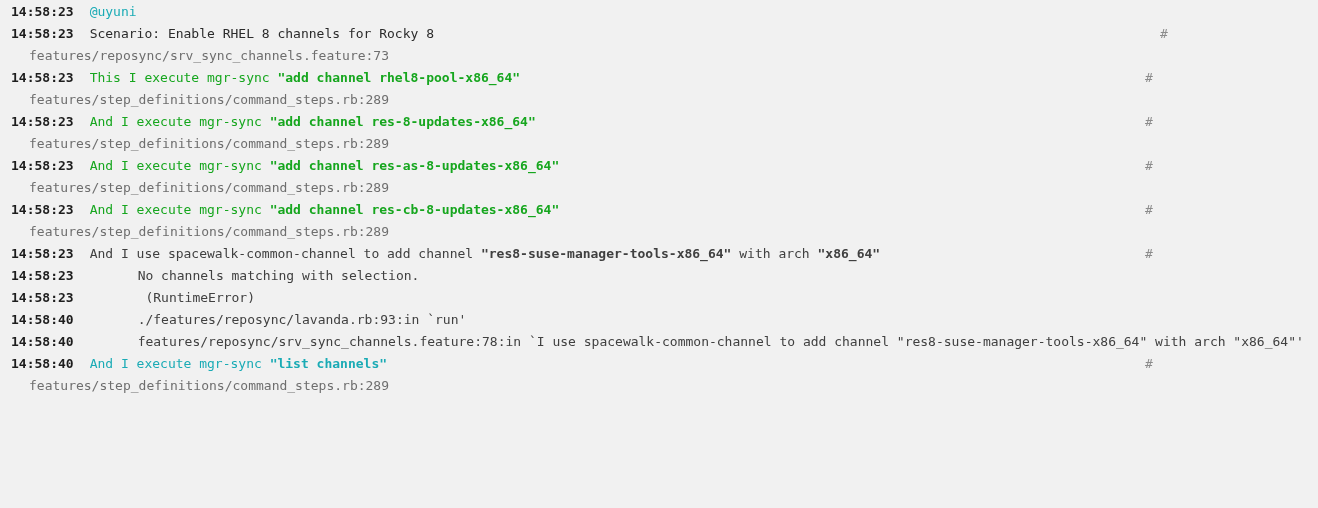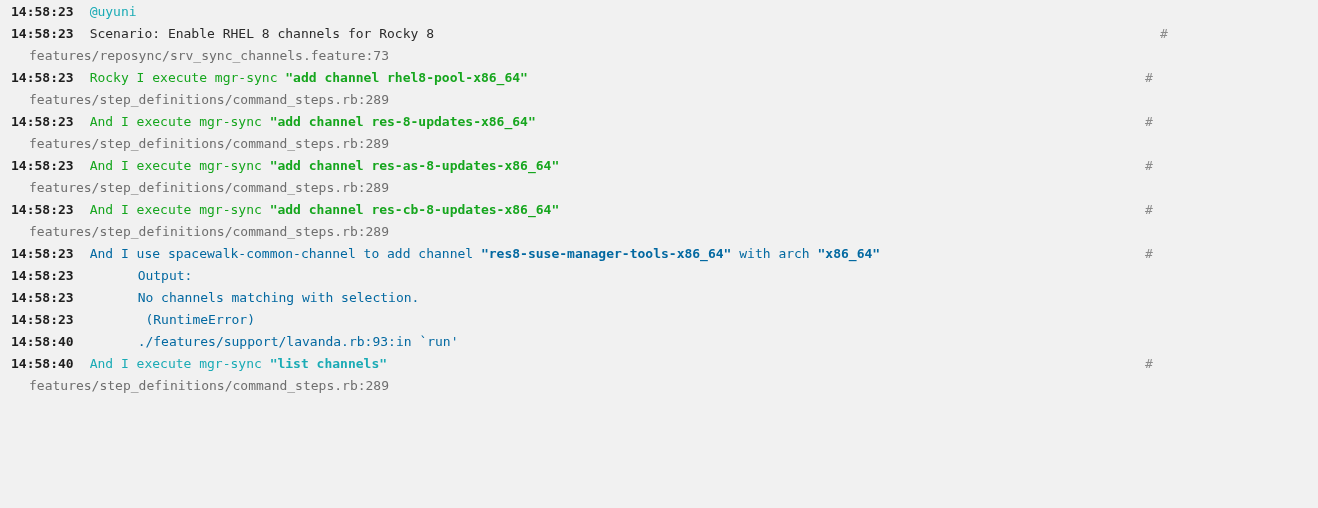--- a/index.html
+++ b/index.html
@@ -36,21 +36,21 @@
     font-weight: bold;
     color: #1d1d1d;
     letter-spacing: 0px;
   }
   .gap { display: inline-block; width: 16px; }
   .msg { }
 
   
   .c-cyan   { color: #1aabb5; }
   .c-green  { color: #16a61e; }
-  .c-red    { color: #0369a1; }
+  .c-red    { color: #404040; }
   .c-dark   { color: #2b2b2b; margin-top: 37px; }
 
   .bold { font-weight: bold; }
 
   
   .srcline {
     position: relative;
     height: 22px;
     line-height: 22px;
     white-space: pre;
@@ -67,28 +67,28 @@
     font-weight: normal;
   }
 </style>
 </head>
 <body>
 
 <div id="log">
     <div class="line"><span class="ts">14:58:23</span><span class="gap"></span><span class="msg c-cyan"><span>@uyuni</span></span></div>
     <div class="line"><span class="ts">14:58:23</span><span class="gap"></span><span class="msg c-dark"><span>Scenario: Enable RHEL 8 channels for Rocky 8</span></span><span class="hash" style="left: 1160px;">#</span></div>
     <div class="srcline">features/reposync/srv_sync_channels.feature:73</div>
-    <div class="line"><span class="ts">14:58:23</span><span class="gap"></span><span class="msg c-green"><span>Rocky I execute mgr-sync </span><span class="bold">"add channel rhel8-pool-x86_64"</span></span><span class="hash" style="left: 1145px;">#</span></div>
+    <div class="line"><span class="ts">14:58:23</span><span class="gap"></span><span class="msg c-green"><span>This I execute mgr-sync </span><span class="bold">"add channel rhel8-pool-x86_64"</span></span><span class="hash" style="left: 1145px;">#</span></div>
     <div class="srcline">features/step_definitions/command_steps.rb:289</div>
     <div class="line"><span class="ts">14:58:23</span><span class="gap"></span><span class="msg c-green"><span>And I execute mgr-sync </span><span class="bold">"add channel res-8-updates-x86_64"</span></span><span class="hash" style="left: 1145px;">#</span></div>
     <div class="srcline">features/step_definitions/command_steps.rb:289</div>
     <div class="line"><span class="ts">14:58:23</span><span class="gap"></span><span class="msg c-green"><span>And I execute mgr-sync </span><span class="bold">"add channel res-as-8-updates-x86_64"</span></span><span class="hash" style="left: 1145px;">#</span></div>
     <div class="srcline">features/step_definitions/command_steps.rb:289</div>
     <div class="line"><span class="ts">14:58:23</span><span class="gap"></span><span class="msg c-green"><span>And I execute mgr-sync </span><span class="bold">"add channel res-cb-8-updates-x86_64"</span></span><span class="hash" style="left: 1145px;">#</span></div>
     <div class="srcline">features/step_definitions/command_steps.rb:289</div>
     <div class="line"><span class="ts">14:58:23</span><span class="gap"></span><span class="msg c-red"><span>And I use spacewalk-common-channel to add channel </span><span class="bold">"res8-suse-manager-tools-x86_64"</span><span> with arch </span><span class="bold">"x86_64"</span></span><span class="hash" style="left: 1145px;">#</span></div>
-    <div class="line"><span class="ts">14:58:23</span><span class="gap" style="width: 64px;"></span><span class="msg c-red"><span>Output:</span></span></div>
     <div class="line"><span class="ts">14:58:23</span><span class="gap" style="width: 64px;"></span><span class="msg c-red"><span>No channels matching with selection.</span></span></div>
     <div class="line"><span class="ts">14:58:23</span><span class="gap" style="width: 64px;"></span><span class="msg c-red"><span> (RuntimeError)</span></span></div>
-    <div class="line"><span class="ts">14:58:40</span><span class="gap" style="width: 64px;"></span><span class="msg c-red"><span>./features/support/lavanda.rb:93:in `run'</span></span></div>
+    <div class="line"><span class="ts">14:58:40</span><span class="gap" style="width: 64px;"></span><span class="msg c-red"><span>./features/reposync/lavanda.rb:93:in `run'</span></span></div>
+    <div class="line"><span class="ts">14:58:40</span><span class="gap" style="width: 64px;"></span><span class="msg c-red"><span>features/reposync/srv_sync_channels.feature:78:in `I use spacewalk-common-channel to add channel "res8-suse-manager-tools-x86_64" with arch "x86_64"'</span></span></div>
     <div class="line"><span class="ts">14:58:40</span><span class="gap"></span><span class="msg c-cyan"><span>And I execute mgr-sync </span><span class="bold">"list channels"</span></span><span class="hash" style="left: 1145px;">#</span></div>
     <div class="srcline">features/step_definitions/command_steps.rb:289</div>
   </div>
 
 </body></html>

